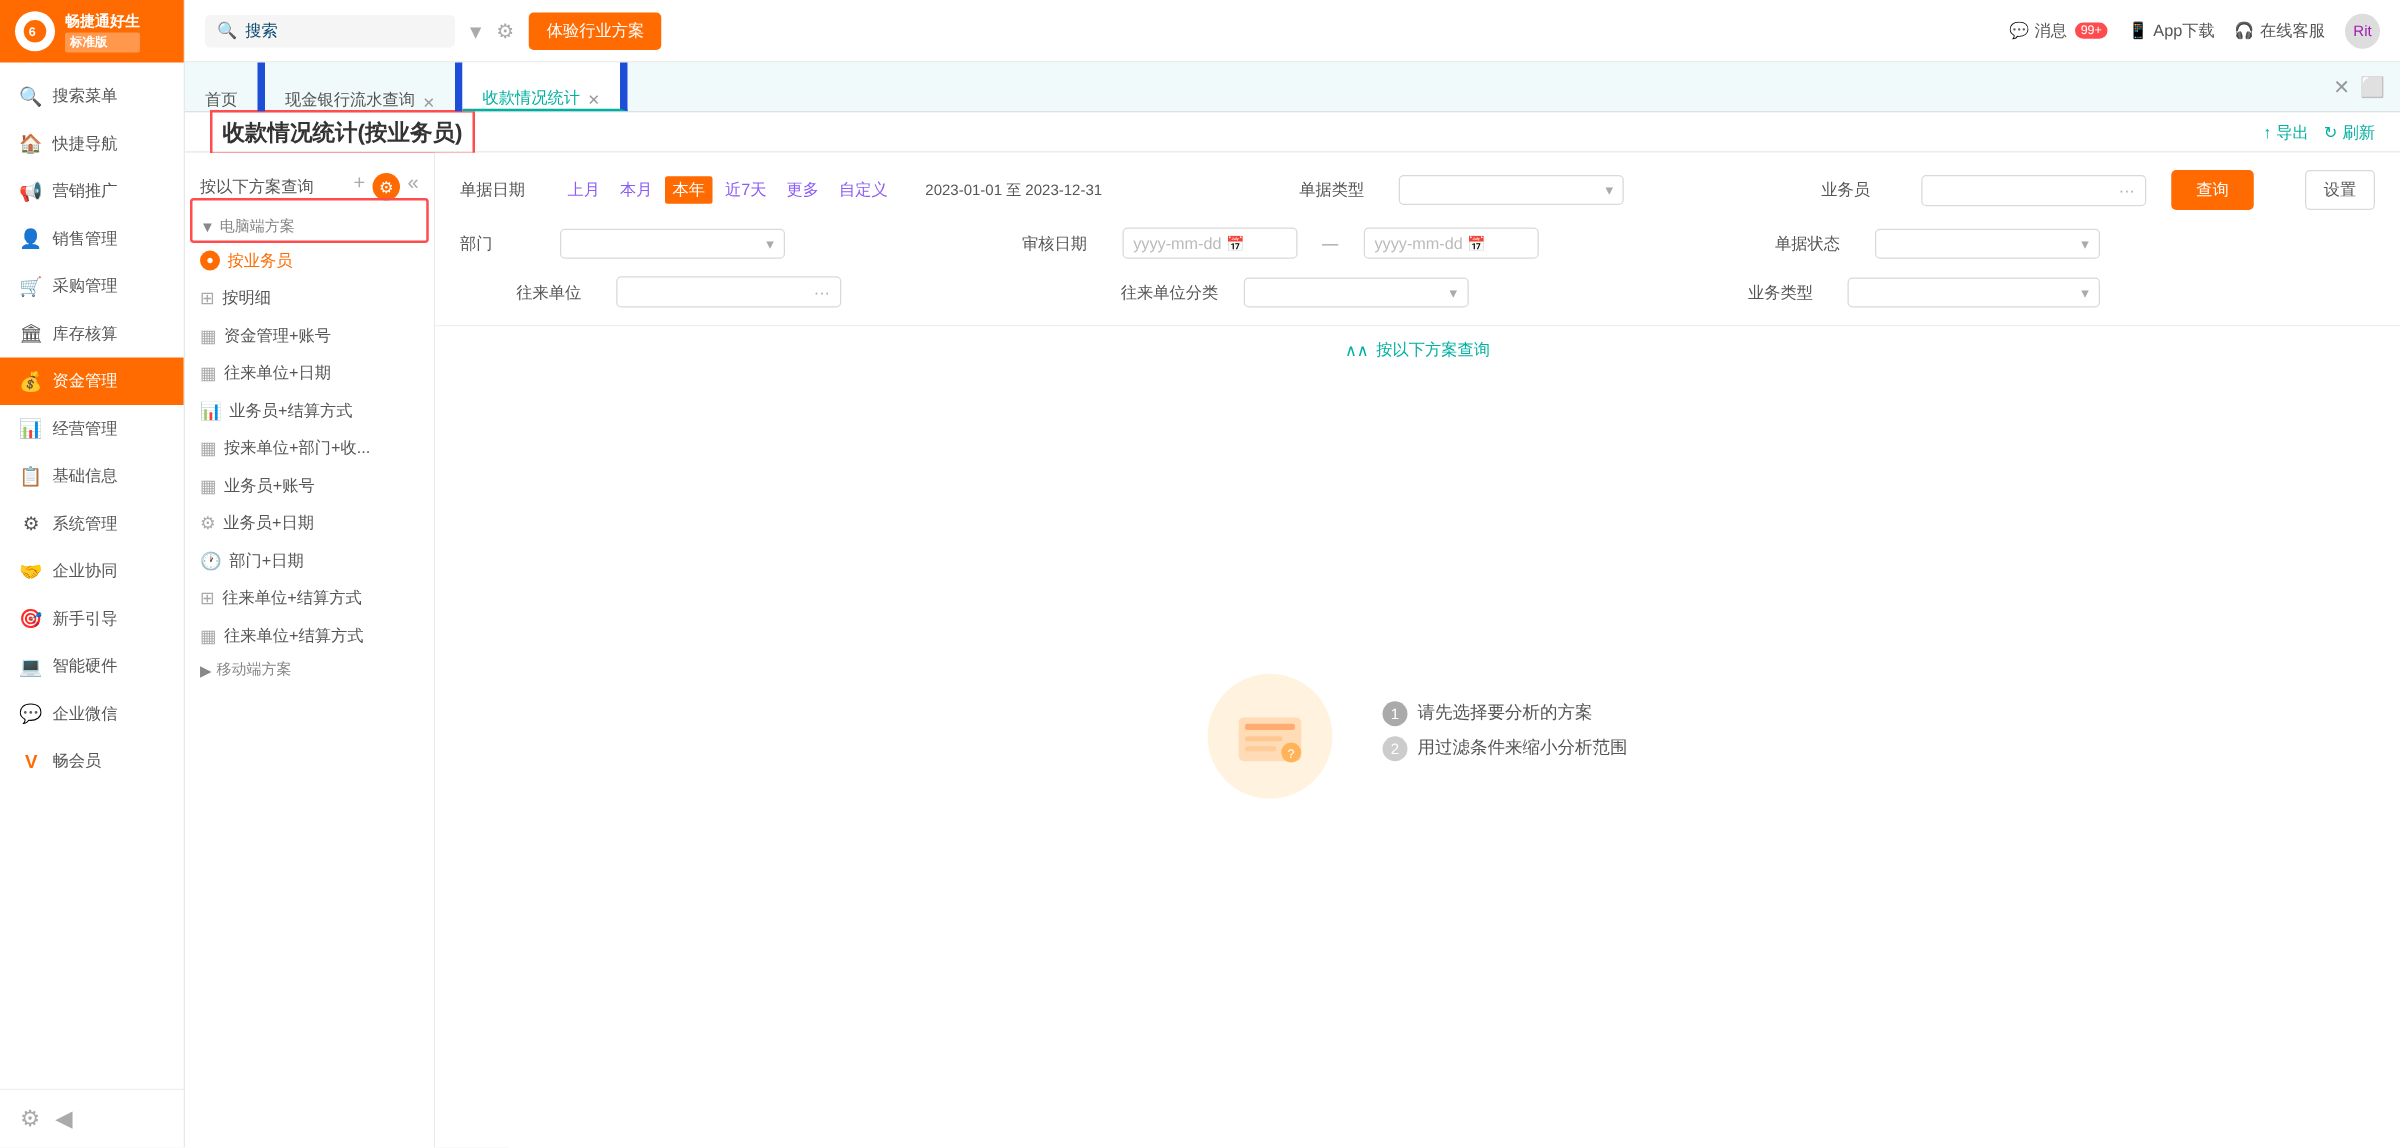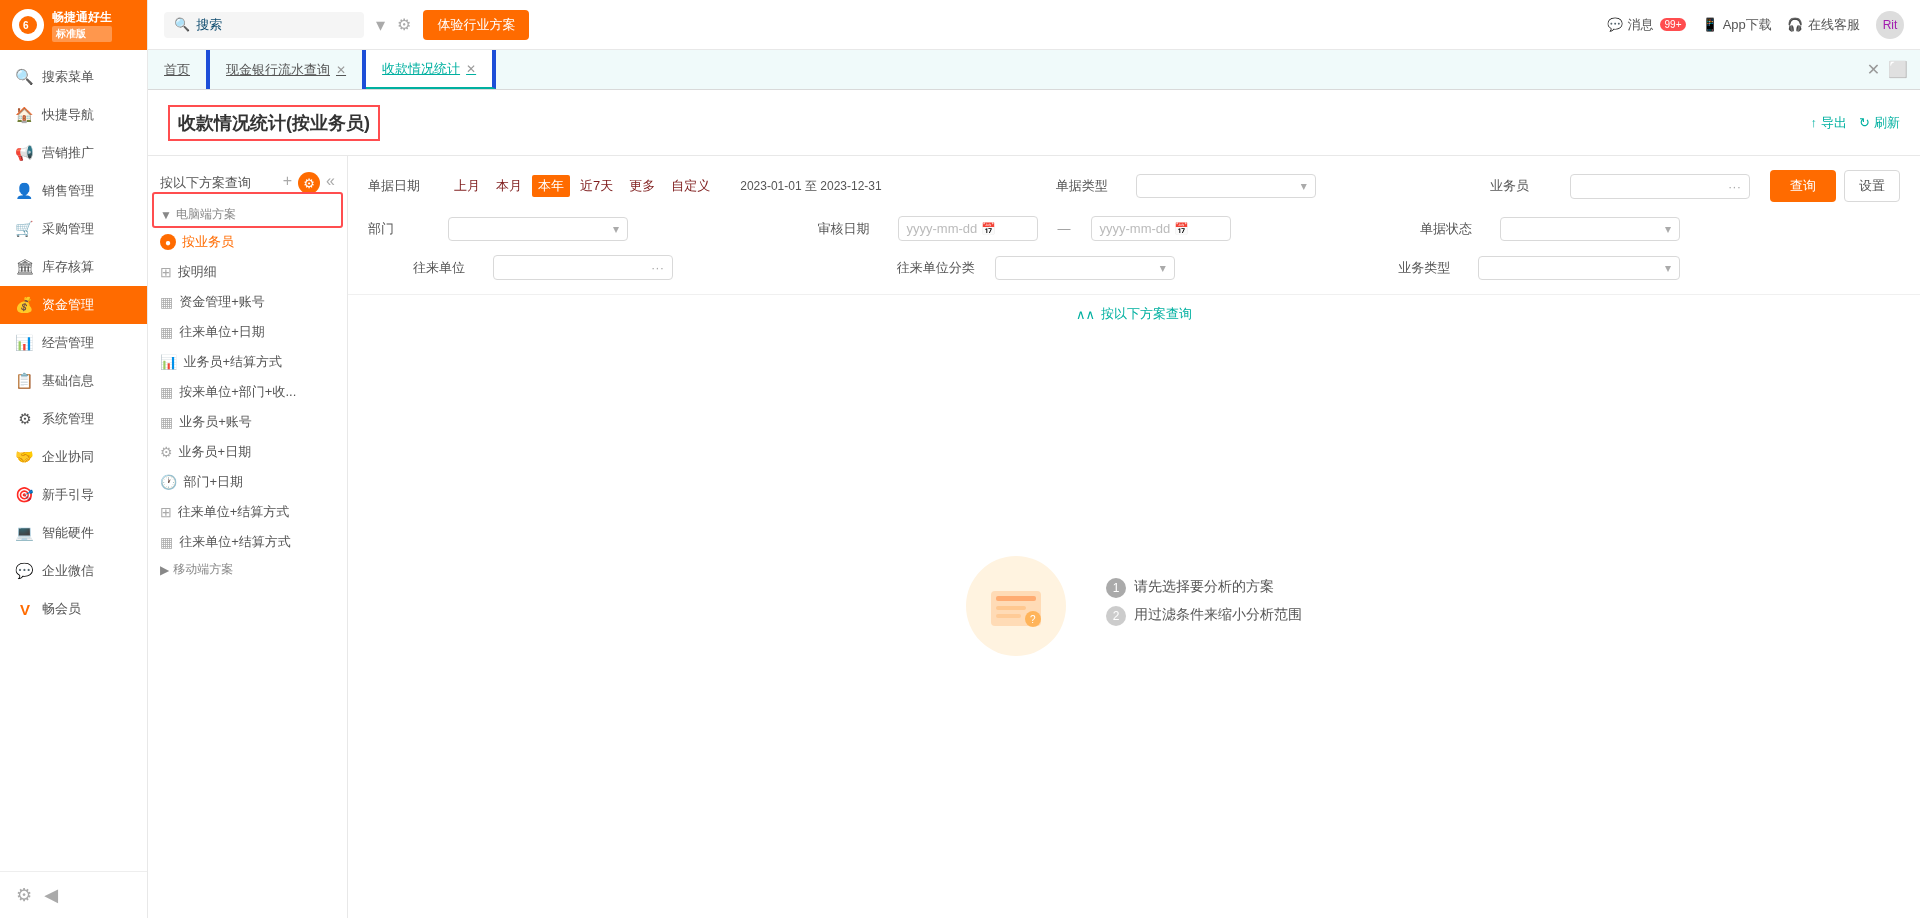--- a/index.html
+++ b/index.html
@@ -22,28 +22,28 @@
 
     
     .topbar { height: 50px; background: #fff; border-bottom: 1px solid #e8e8e8; display: flex; align-items: center; padding: 0 16px; gap: 12px; }
     .topbar-search { display: flex; align-items: center; background: #f5f5f5; border-radius: 4px; padding: 4px 10px; gap: 6px; color: #999; font-size: 13px; width: 200px; }
     .topbar-right { margin-left: auto; display: flex; align-items: center; gap: 16px; color: #555; font-size: 13px; }
     .topbar-btn-orange { background: #ff6b00; color: #fff; border: none; border-radius: 4px; padding: 6px 14px; cursor: pointer; font-size: 13px; }
     .badge { background: #ff4d4f; color: #fff; border-radius: 10px; padding: 1px 5px; font-size: 10px; margin-left: 2px; }
 
     
     .tabbar { height: 40px; background: #f0fafa; border-bottom: 1px solid #d9d9d9; display: flex; align-items: stretch; }
-    .tab { display: flex; align-items: center; padding: 0 16px; cursor: pointer; font-size: 13px; color: #555; border-right: 4px solid #1d4ed8; gap: 6px; position: relative; text-decoration: underline; }
+    .tab { display: flex; align-items: flex-end; padding: 0 16px; cursor: pointer; font-size: 13px; color: #555; border-right: 6px solid #1d4ed8; gap: 6px; position: relative; }
     .tab.active { background: #fff; color: #00b0a0; border-bottom: 2px solid #00b0a0; font-weight: 500; }
     .tab-close { color: #999; font-size: 12px; cursor: pointer; }
     .tab-home { color: #555; }
     .tabbar-actions { margin-left: auto; display: flex; align-items: center; padding: 0 12px; gap: 8px; color: #999; }
 
     
-    .page-header { height: 66px; background: #fff; border-bottom: 1px solid #e8e8e8; display: flex; align-items: center; padding: 0 20px; }
+    .page-header { height: 32px; background: #fff; border-bottom: 1px solid #e8e8e8; display: flex; align-items: center; padding: 0 20px; }
     .page-title { font-size: 18px; font-weight: bold; color: #333; border: 2px solid #ff4d4f; padding: 4px 8px; }
     .page-header-actions { margin-left: auto; display: flex; gap: 12px; color: #00b0a0; font-size: 13px; }
     .page-header-action { display: flex; align-items: center; gap: 4px; cursor: pointer; color: #00b0a0; }
 
     
     .content { flex: 1; overflow: hidden; display: flex; }
 
     
     .left-panel { width: 200px; background: #fff; border-right: 1px solid #e8e8e8; padding: 12px 0; overflow-y: auto; position: relative; }
     .left-panel-header { display: flex; align-items: center; padding: 4px 12px 8px; gap: 6px; }
@@ -57,32 +57,32 @@
 
     
     .right-panel { flex: 1; background: #fff; overflow: hidden; display: flex; flex-direction: column; }
 
     
     .filter-area { padding: 14px 20px; border-bottom: 1px solid #f0f0f0; }
     .filter-row { display: flex; align-items: center; gap: 20px; margin-bottom: 14px; }
     .filter-row:last-child { margin-bottom: 0; margin-left: 45px; }
     .filter-label { color: #555; font-size: 13px; min-width: 60px; }
     .filter-date-tabs { display: flex; gap: 4px; font-size: 13px; }
-    .date-tab { padding: 2px 6px; cursor: pointer; color: #7f1d1d; }
+    .date-tab { padding: 2px 6px; cursor: pointer; color: #8b5cf6; }
     .date-tab.active { background: #ff6b00; color: #fff; border-radius: 2px; }
     .filter-date-range { color: #555; font-size: 12px; margin-left: 4px; }
     .filter-select { display: flex; align-items: center; border: 1px solid #d9d9d9; border-radius: 4px; padding: 4px 8px; min-width: 200px; cursor: pointer; }
     .filter-select-text { flex: 1; color: #bbb; font-size: 13px; }
     .filter-select-arrow { color: #aaa; font-size: 12px; }
     .filter-separator { color: #999; }
     .filter-date-input { display: flex; align-items: center; border: 1px solid #d9d9d9; border-radius: 4px; padding: 4px 8px; width: 140px; color: #bbb; font-size: 13px; gap: 4px; }
     .filter-date-icon { color: #aaa; font-size: 12px; }
     .filter-right-actions { margin-left: auto; display: flex; gap: 8px; }
     .btn-query { background: #ff6b00; color: #fff; border: none; border-radius: 4px; padding: 6px 20px; cursor: pointer; font-size: 13px; }
-    .btn-settings { background: #fff; color: #555; border: 1px solid #d9d9d9; border-radius: 4px; padding: 6px 14px; cursor: pointer; font-size: 13px; }
+    .btn-settings { background: #fff; color: #555; border: 1px solid #d9d9d9; border-radius: 4px; padding: 6px 14px; cursor: pointer; font-size: 13px; margin-left: 33px; }
 
     
     .collapse-btn { display: flex; justify-content: center; padding: 10px; }
     .collapse-btn-inner { display: flex; align-items: center; gap: 6px; color: #00b0a0; font-size: 13px; cursor: pointer; }
 
     
     .empty-area { flex: 1; display: flex; flex-direction: column; align-items: center; justify-content: center; gap: 16px; padding-bottom: 40px; }
     .empty-img { width: 100px; height: 100px; background: #fff3e0; border-radius: 50%; display: flex; align-items: center; justify-content: center; font-size: 40px; }
     .empty-steps { text-align: left; }
     .empty-step { display: flex; align-items: flex-start; gap: 8px; margin-bottom: 8px; color: #555; font-size: 14px; }

